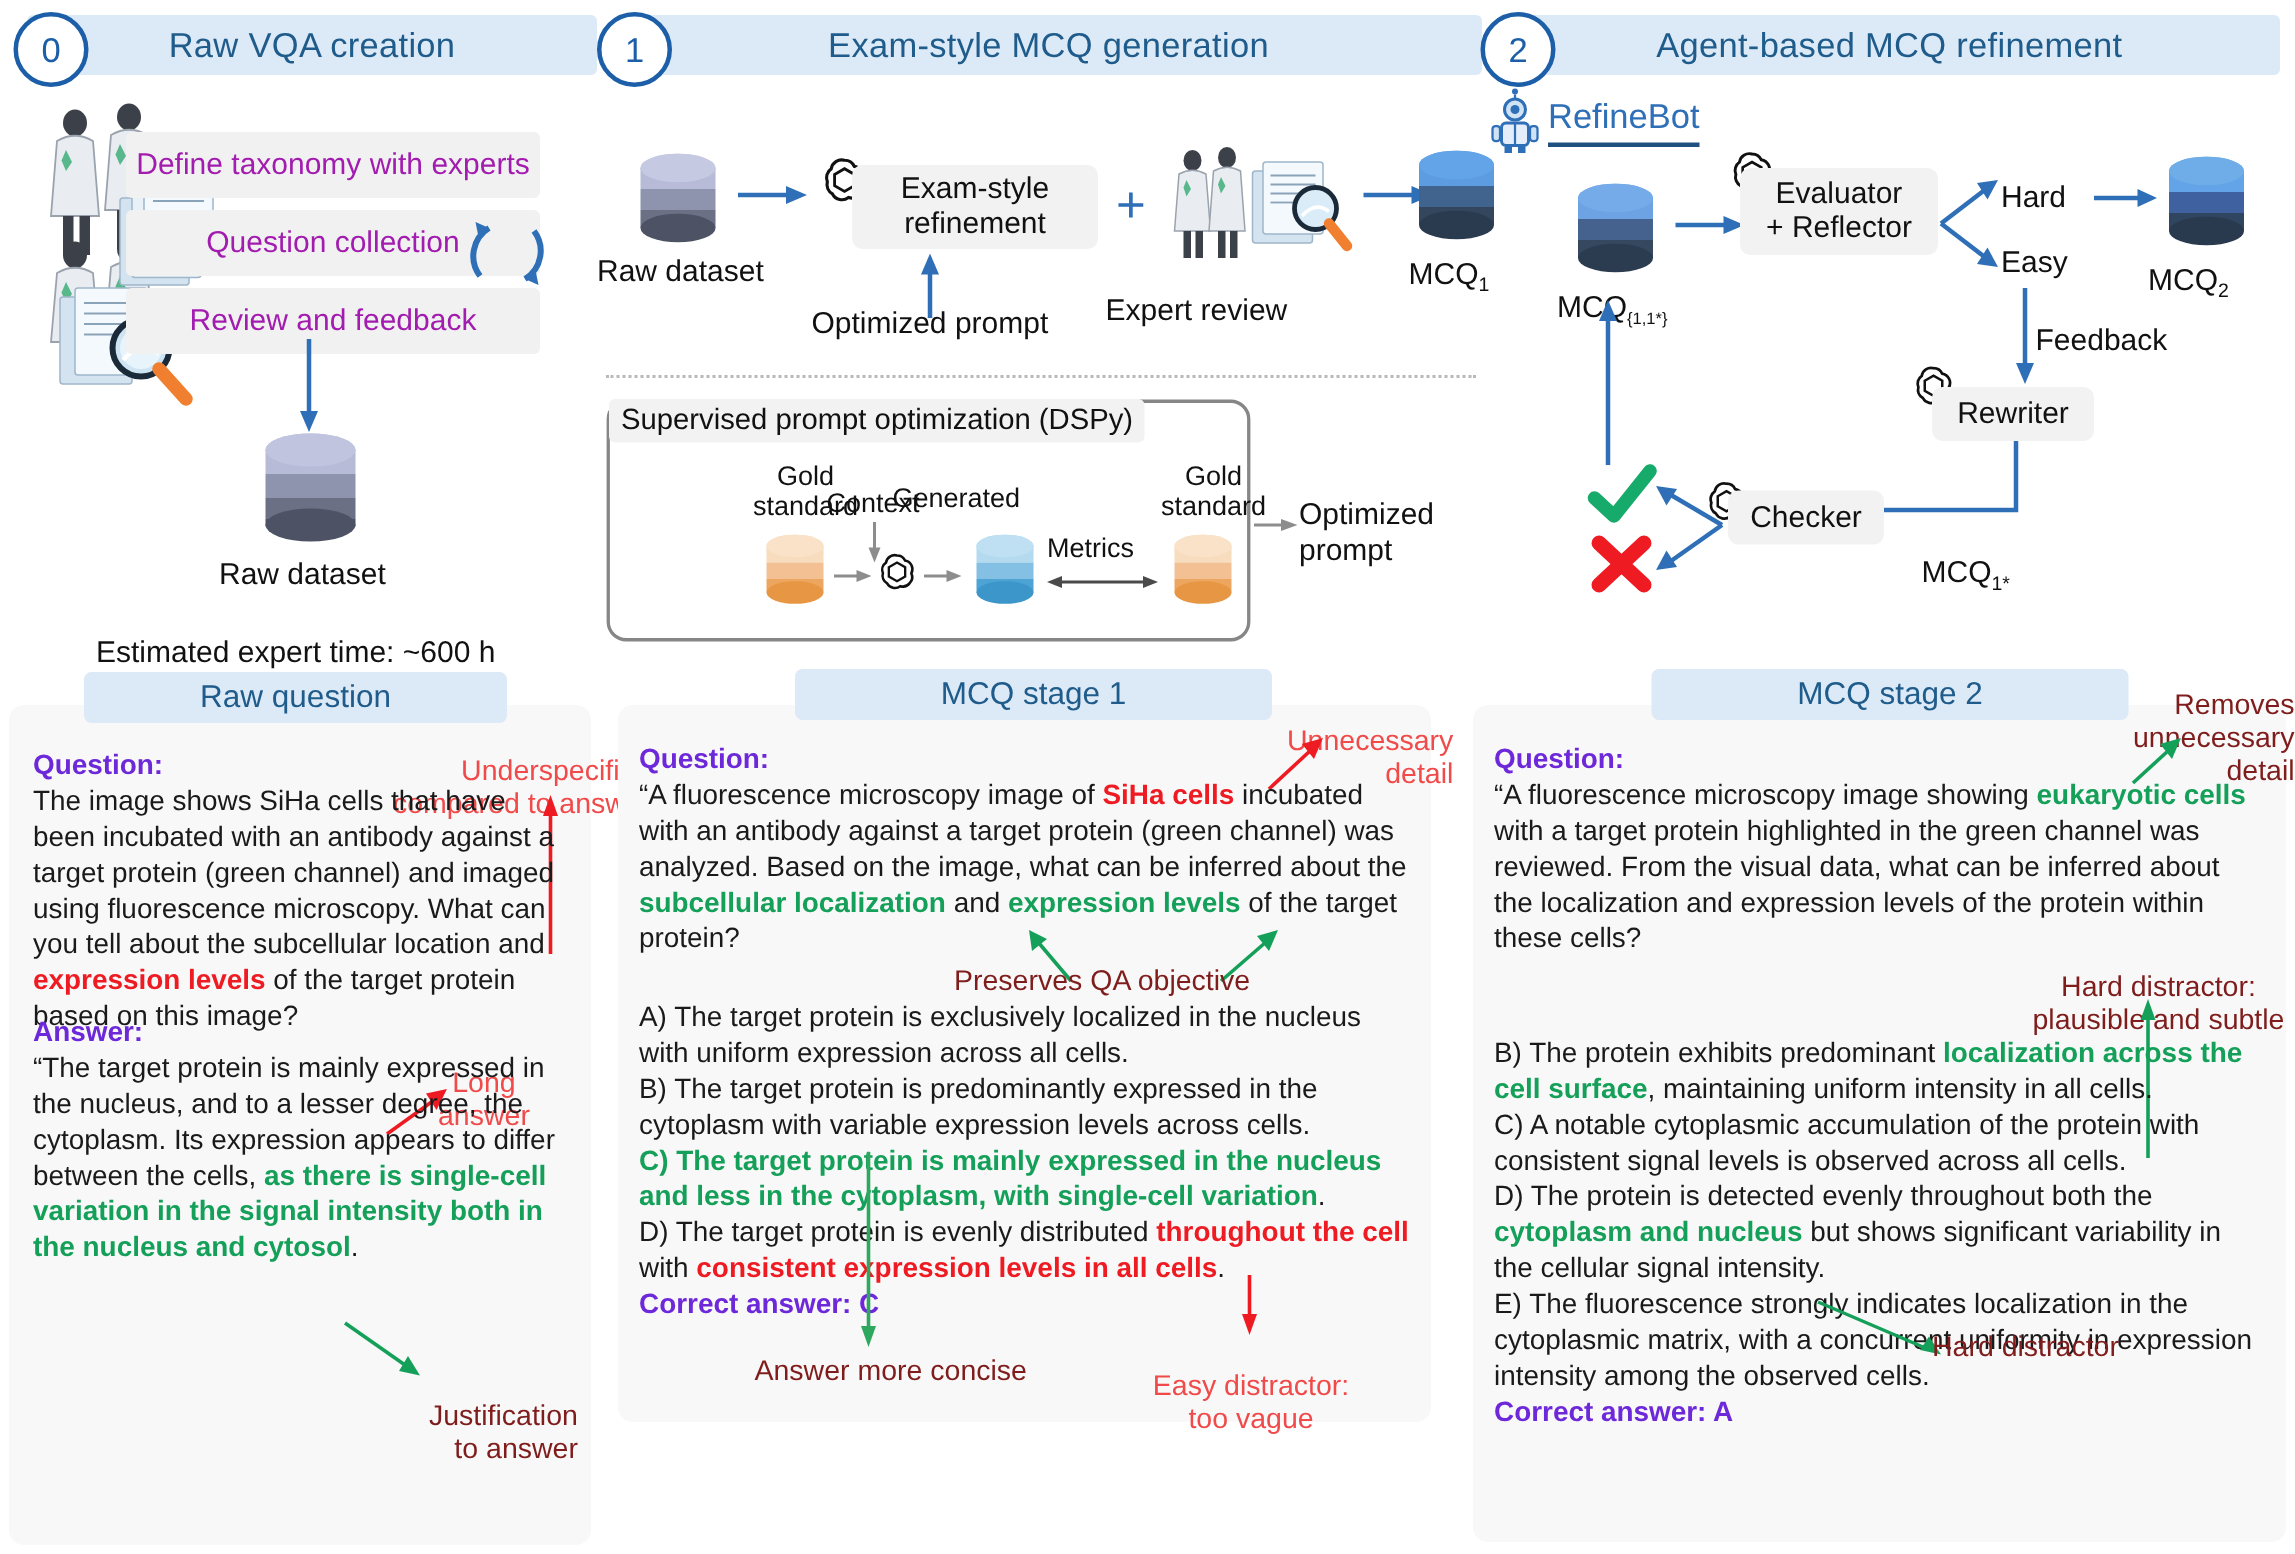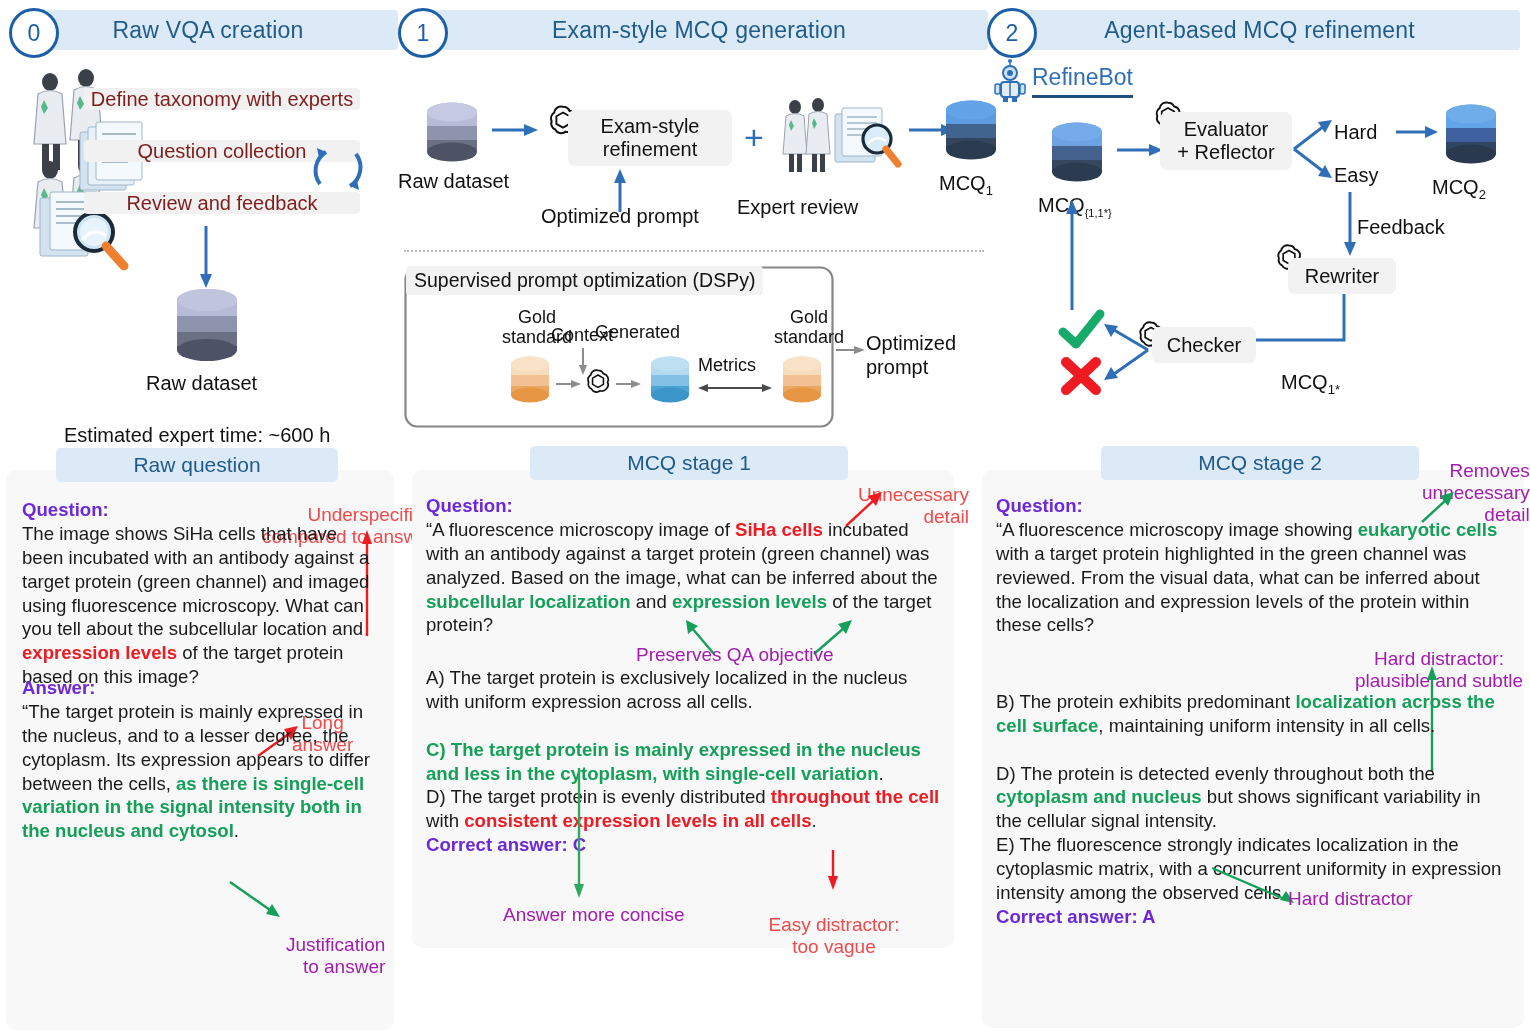--- a/index.html
+++ b/index.html
@@ -7,32 +7,32 @@
   .abs{position:absolute;}
   
   .hdr-bar{position:absolute;height:40px;background:#dce9f6;border-radius:4px;display:flex;align-items:center;justify-content:center;}
   .hdr-bar span{color:#1f5c8b;font-size:23px;letter-spacing:.2px;}
   .hdr-num{position:absolute;width:44px;height:44px;border-radius:50%;border:3px solid #1c5fa8;background:#fff;display:flex;align-items:center;justify-content:center;color:#1c5fa8;font-size:23px;z-index:5;}
   
   .gbox{position:absolute;background:#f2f2f2;border-radius:7px;display:flex;align-items:center;justify-content:center;text-align:center;font-size:20px;line-height:1.15;color:#111;}
   .lbl{position:absolute;font-size:20px;color:#111;white-space:nowrap;}
   .lbl-sm{position:absolute;font-size:18px;color:#111;white-space:nowrap;}
   
-  .prow{position:absolute;height:22px;background:#f1f1f1;border-radius:4px;display:flex;align-items:center;justify-content:center;font-size:20px;color:#7f1d1d;}
+  .prow{position:absolute;height:44px;background:#f1f1f1;border-radius:4px;display:flex;align-items:center;justify-content:center;font-size:20px;color:#a21caf;}
   
   .cyl{position:absolute;}
   
   .card{position:absolute;background:#f8f8f8;border-radius:10px;}
   .card-hdr{position:absolute;height:34px;background:#dce9f6;border-radius:5px;display:flex;align-items:center;justify-content:center;color:#1f5c8b;font-size:21px;z-index:4;}
   .ctext{position:absolute;font-size:18.6px;line-height:1.285;color:#1a1a1a;}
   .ctext b{font-weight:bold;color:#6d28d9;}
   .red{color:#ee1b23;font-weight:bold;}
   .grn{color:#15a05a;font-weight:bold;}
   .ann-red{position:absolute;color:#f04a4a;font-size:19px;line-height:1.15;white-space:nowrap;}
-  .ann-grn{position:absolute;color:#a21caf;font-size:19px;line-height:1.15;white-space:nowrap;}
+  .ann-grn{position:absolute;color:#7f1d1d;font-size:19px;line-height:1.15;white-space:nowrap;}
   svg{overflow:visible;}
 </style>
 </head>
 <body>
 
 <div class="hdr-bar" style="left:18px;top:10px;width:380px;">
   <span>Raw VQA creation</span>
 </div>
 <div class="hdr-num" style="left:9px;top:8px;">0</div>
 
@@ -475,21 +475,21 @@
   <polygon points="2,2 4,16 14,8" fill="#15a05a"></polygon>
   <line x1="130" y1="36" x2="160" y2="10" stroke="#15a05a" stroke-width="2.4"></line>
   <polygon points="168,2 154,6 162,16" fill="#15a05a"></polygon>
 </svg>
 <div class="ann-grn" style="left:636px;top:644px;">
   <span>Preserves QA objective</span>
 </div>
 
 <div class="ctext" style="left:426px;top:666px;width:516px;">
   <span>A) The target protein is exclusively localized in the nucleus with uniform expression across all cells.</span><br>
-  <br>
+  <span>B) The target protein is predominantly expressed in the cytoplasm with variable expression levels across cells.</span><br>
   <span class="grn">C) The target protein is mainly expressed in the nucleus and less in the cytoplasm, with single-cell variation</span><span>.</span><br>
   <span>D) The target protein is evenly distributed </span><span class="red">throughout the cell</span><span> with </span><span class="red">consistent expression levels in all cells</span><span>.</span><br>
   <b>Correct answer: C</b>
 </div>
 
 <svg class="abs" style="left:572px;top:768px;" width="14" height="132" viewBox="0 0 14 132">
   <line x1="7" y1="0" x2="7" y2="118" stroke="#2ea85e" stroke-width="2.4"></line>
   <polygon points="7,130 2,116 12,116" fill="#2ea85e"></polygon>
 </svg>
 <div class="ann-grn" style="left:503px;top:904px;">
@@ -530,21 +530,21 @@
 plausible and subtle</span>
 </div>
 <svg class="abs" style="left:1425px;top:664px;" width="14" height="108" viewBox="0 0 14 108">
   <line x1="7" y1="108" x2="7" y2="14" stroke="#15a05a" stroke-width="2.4"></line>
   <polygon points="7,2 2,16 12,16" fill="#15a05a"></polygon>
 </svg>
 
 <div class="ctext" style="left:996px;top:666px;width:512px;">
   <br>
   <span>B) The protein exhibits predominant </span><span class="grn">localization across the cell surface</span><span>, maintaining uniform intensity in all cells.</span><br>
-  <br>
+  <span>C) A notable cytoplasmic accumulation of the protein with consistent signal levels is observed across all cells.</span><br>
   <span>D) The protein is detected evenly throughout both the </span><span class="grn">cytoplasm and nucleus</span><span> but shows significant variability in the cellular signal intensity.</span><br>
   <span>E) The fluorescence strongly indicates localization in the cytoplasmic matrix, with a concurrent uniformity in expression intensity among the observed cells.</span><br>
   <b>Correct answer: A</b>
 </div>
 
 <svg class="abs" style="left:1210px;top:866px;" width="92" height="42" viewBox="0 0 92 42">
   <line x1="2" y1="2" x2="72" y2="32" stroke="#15a05a" stroke-width="2.2"></line>
   <polygon points="84,37 70,34 76,25" fill="#15a05a"></polygon>
 </svg>
 <div class="ann-grn" style="left:1288px;top:888px;">

